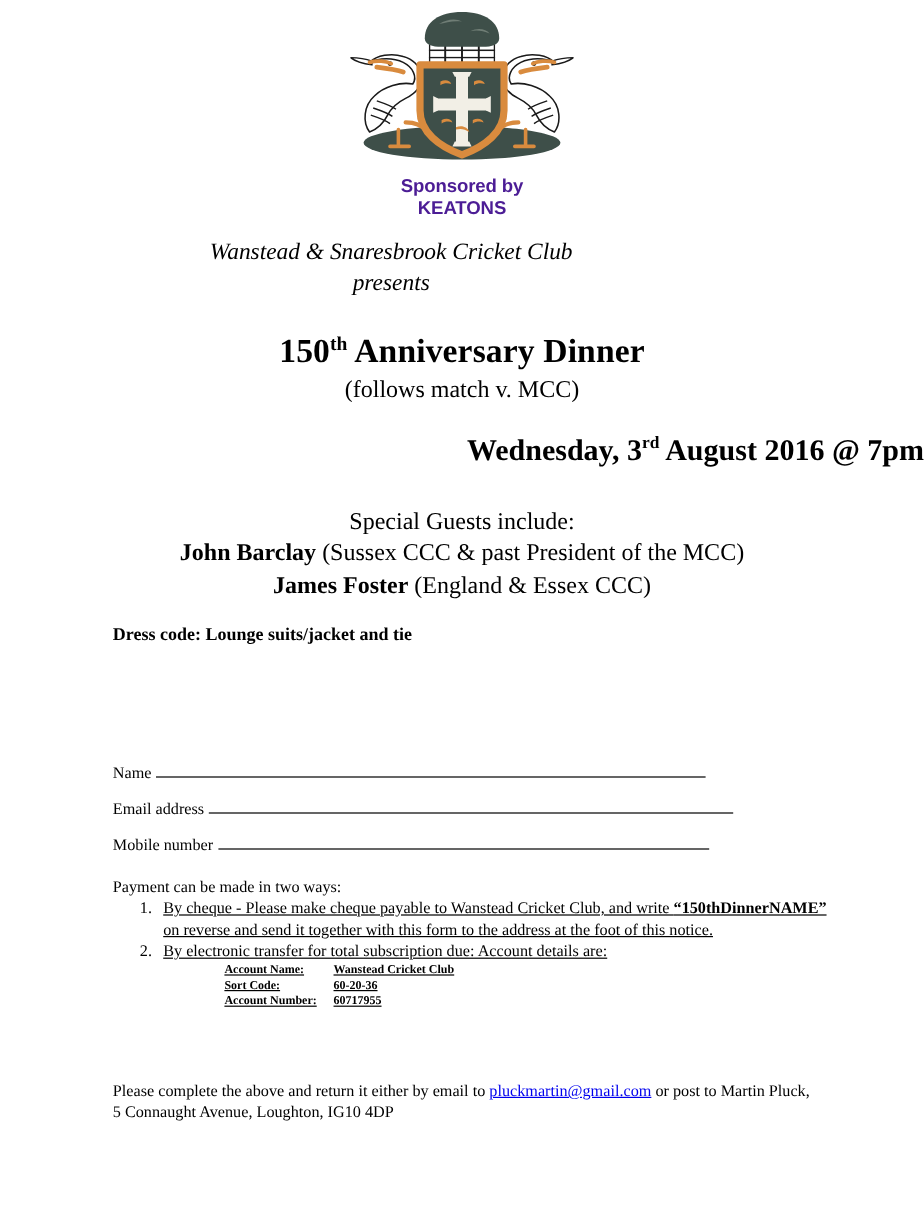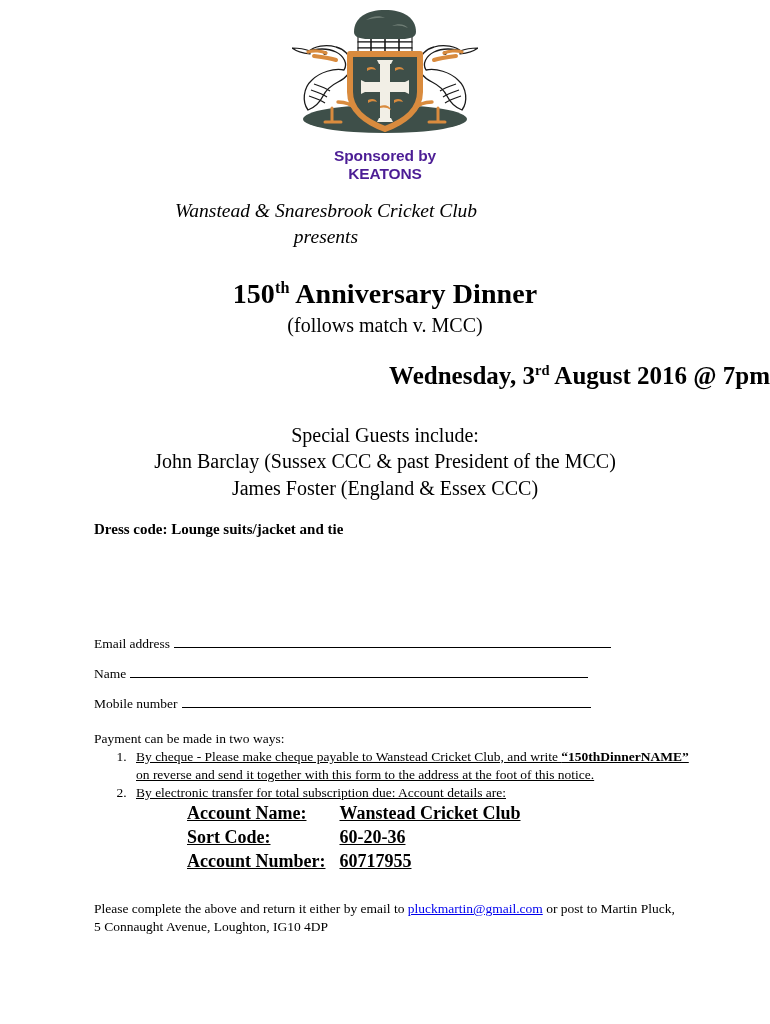--- a/index.html
+++ b/index.html
@@ -97,21 +97,21 @@
 
   .guests {
     position: absolute;
     top: 422px;
     left: 0;
     width: 770px;
     text-align: center;
     font-size: 20px;
     line-height: 1.32;
   }
-  .guests .guest-name { font-weight: normal; }
+  .guests .guest-name { font-weight: bold; }
 
   .dress-code {
     position: absolute;
     top: 521px;
     left: 94px;
     font-weight: bold;
     font-size: 15px;
   }
 
   
@@ -169,21 +169,21 @@
   }
   ol.pay-list li {
     padding-left: 6px;
     margin: 0;
     text-decoration: underline;
   }
   .bank-table {
     margin-top: 0;
     margin-left: 51px;
     border-collapse: collapse;
-    font-size: 18px;
+    font-size: 10px;
   }
   .bank-table td {
     font-weight: bold;
     padding: 0 0 0 0;
     line-height: 1.33;
     white-space: nowrap;
   }
   .bank-table td.bk-label { padding-right: 10px; }
   .bank-table td.bk-value { padding-left: 4px; }
   .bank-note {
@@ -296,25 +296,25 @@
   <div class="guests">
     <div>Special Guests include:</div>
     <div><span class="guest-name">John Barclay</span><span> (Sussex CCC &amp; past President of the MCC)</span></div>
     <div><span class="guest-name">James Foster</span><span> (England &amp; Essex CCC)</span></div>
   </div>
 
   <div class="dress-code">Dress code: Lounge suits/jacket and tie</div>
 
 
   <div class="fields">
+    <div class="field-row name">
+      <span class="field-label">Name</span><span class="field-line"></span>
+    </div>
     <div class="field-row email">
       <span class="field-label">Email address</span><span class="field-line"></span>
-    </div>
-    <div class="field-row name">
-      <span class="field-label">Name</span><span class="field-line"></span>
     </div>
     <div class="field-row mobile">
       <span class="field-label">Mobile number</span><span class="field-line"></span>
     </div>
   </div>
 
   <div class="payment">
     <p class="payment-intro">Payment can be made in two ways:</p>
     <ol class="pay-list">
       <li><span>By cheque - Please make cheque payable to Wanstead Cricket Club, and write </span><b class="ref">“150thDinnerNAME”</b><span> on reverse and send it together with this form to the address at the foot of this notice.</span></li>

